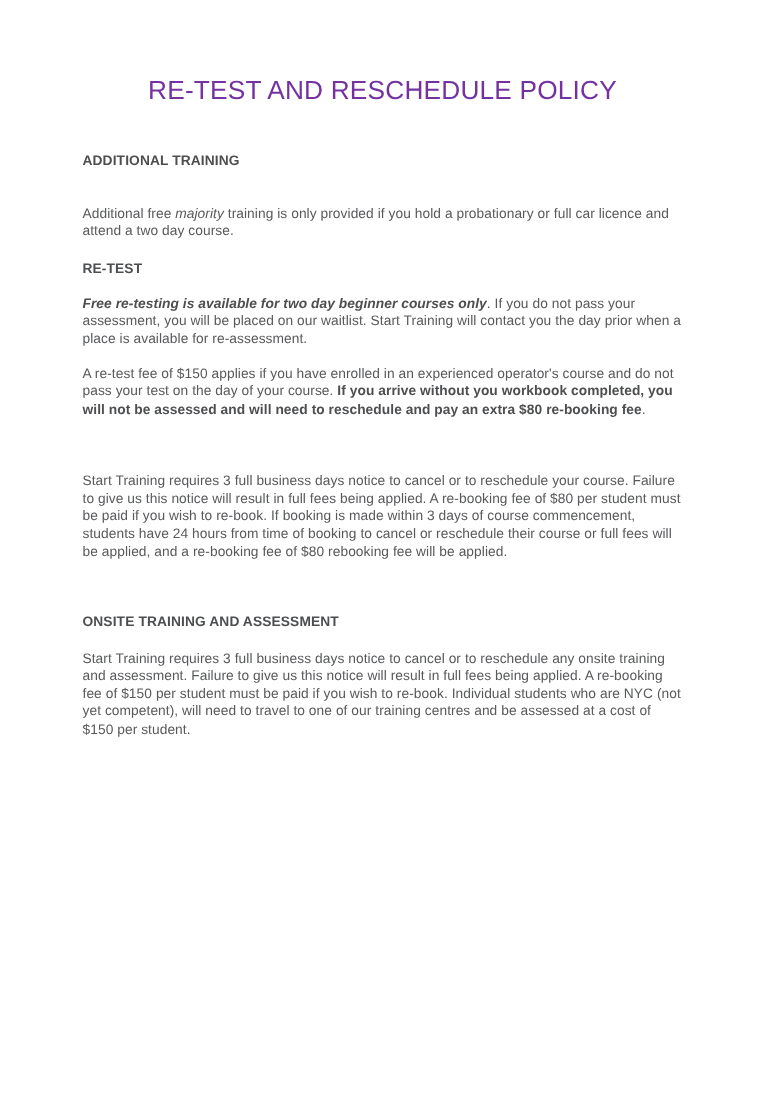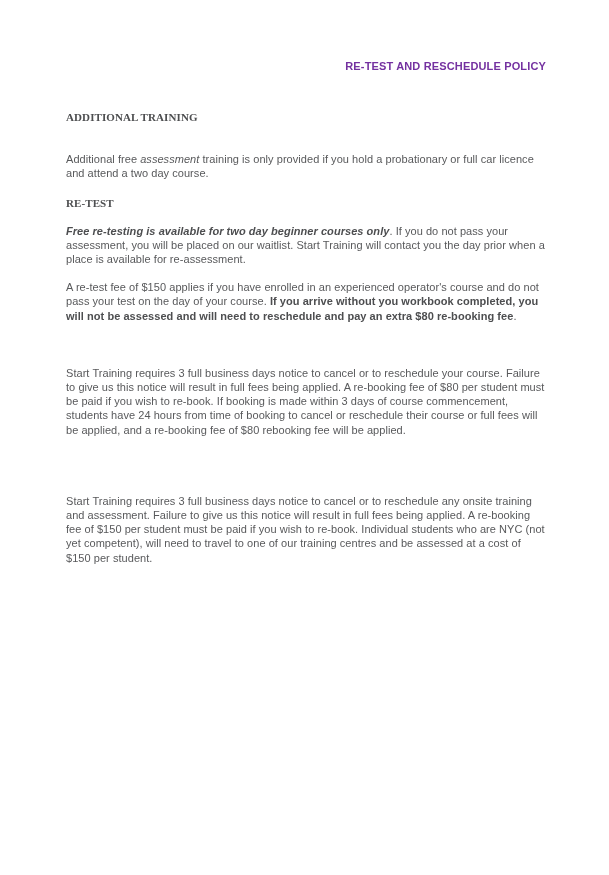--- a/index.html
+++ b/index.html
@@ -22,36 +22,35 @@
     box-sizing: border-box;
     padding: 0;
   }
   .content {
     position: absolute;
     left: 66px;
     top: 60px;
     width: 480px;
   }
   .doc-title {
-    font-size: 11px;
-    font-weight: bold;
+    font-size: 21px;
+    font-weight: normal;
     color: #7431a0;
-    text-align: right;
+    text-align: center;
     letter-spacing: 0.15px;
     margin: 0 0 22px 0;
     line-height: 1.2;
   }
   .section-heading {
     font-size: 11px;
     font-weight: bold;
     color: #4d4e50;
     margin: 0;
     line-height: 14px;
     letter-spacing: 0.1px;
-    font-family: Liberation Serif, serif;
   }
   p.body-text {
     font-size: 11px;
     line-height: 14.2px;
     margin: 0;
     color: #58595b;
     letter-spacing: 0.05px;
   }
   .gap-sm { height: 14px; }
   .gap-md { height: 15px; }
@@ -70,21 +69,21 @@
 
     <h1 class="doc-title">RE-TEST AND RESCHEDULE POLICY</h1>
 
 
     <div class="gap-md"></div>
 
     <h2 class="section-heading">ADDITIONAL TRAINING</h2>
     <div class="gap-sm"></div>
     <div class="gap-para"></div>
     <p class="body-text">
-      <span>Additional free </span><em class="it">assessment</em><span> training is only provided if you hold a probationary or full car licence and attend a two day course.</span>
+      <span>Additional free </span><em class="it">majority</em><span> training is only provided if you hold a probationary or full car licence and attend a two day course.</span>
     </p>
 
     <div class="gap-md"></div>
 
     <h2 class="section-heading">RE-TEST</h2>
     <div class="gap-sm"></div>
     <p class="body-text">
       <strong class="bdit">Free re-testing is available for two day beginner courses only</strong><span>.  If you do not pass your assessment, you will be placed on our waitlist. Start Training will contact you the day prior when a place is available for re-assessment.</span>
     </p>
     <div class="gap-para"></div>
@@ -92,17 +91,18 @@
       <span>A re-test fee of $150 applies if you have enrolled in an experienced operator's course and do not pass your test on the day of your course. </span><strong class="bd">If you arrive without you workbook completed, you will not be assessed and will need to reschedule and pay an extra $80 re-booking fee</strong><span>.</span>
     </p>
 
     <div class="gap-lg"></div>
 
     <div class="gap-md"></div>
     <p class="body-text">Start Training requires 3 full business days notice to cancel or to reschedule your course.  Failure to give us this notice will result in full fees being applied. A re-booking fee of $80 per student must be paid if you wish to re-book. If booking is made within 3 days of course commencement, students have 24 hours from time of booking to cancel or reschedule their course or full fees will be applied, and a re-booking fee of $80 rebooking fee will be applied.</p>
 
     <div class="gap-xl"></div>
 
+    <h2 class="section-heading">ONSITE TRAINING AND ASSESSMENT</h2>
     <div class="gap-md"></div>
     <p class="body-text">Start Training requires 3 full business days notice to cancel or to reschedule any onsite training and assessment.  Failure to give us this notice will result in full fees being applied. A re-booking fee of $150 per student must be paid if you wish to re-book. Individual students who are NYC (not yet competent), will need to travel to one of our training centres and be assessed at a cost of $150 per student.</p>
 
   </div>
 </div>
 
 </body></html>

